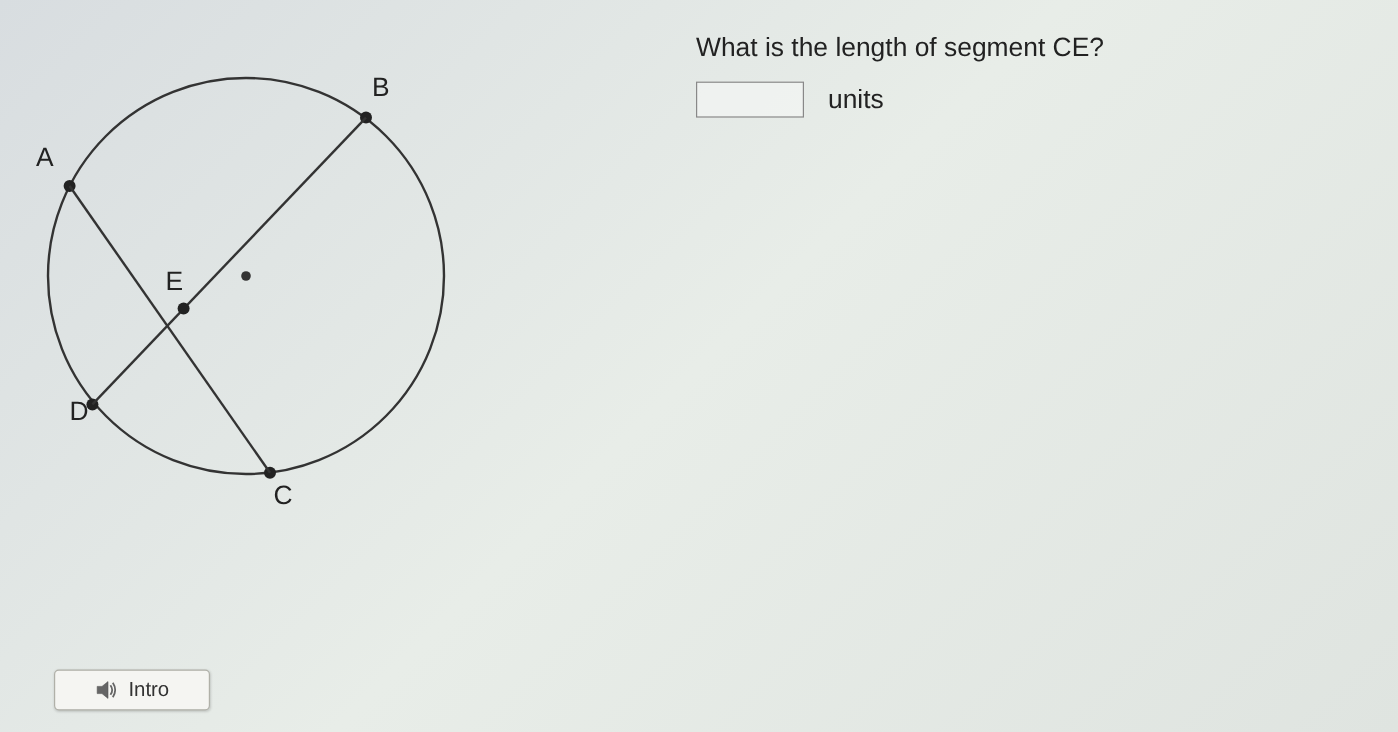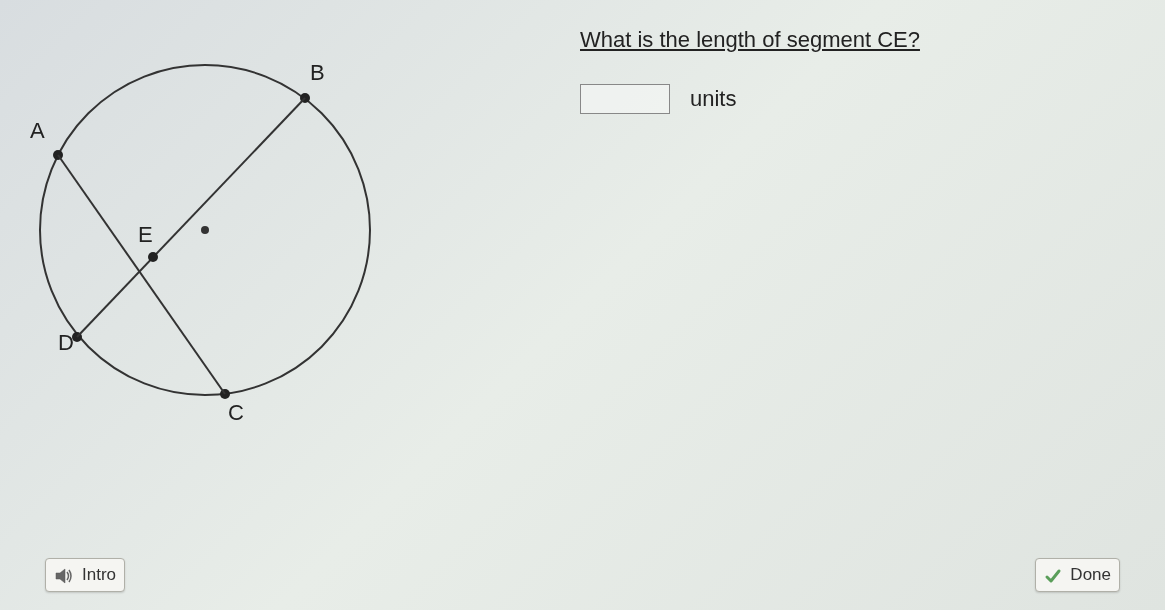--- a/index.html
+++ b/index.html
@@ -27,21 +27,21 @@
       position: absolute;
       top: 25px;
       left: 580px;
       right: 20px;
       font-size: 22px;
       color: #222;
       line-height: 1.4;
     }
     .problem-statement { margin-bottom: 30px; }
     .overline { text-decoration: overline; }
-    .question { margin-bottom: 28px; text-decoration: underline; }
+    .question { margin-bottom: 12px; }
     .answer-line { display: flex; align-items: center; gap: 20px; }
     .answer-input {
       width: 90px;
       height: 30px;
       border: 1px solid #888;
       background: rgba(255,255,255,0.4);
       font-size: 18px;
       padding: 0 6px;
     }
     .footer-bar {
@@ -50,26 +50,26 @@
       left: 0;
       right: 0;
       height: 50px;
       display: flex;
       justify-content: space-between;
       align-items: center;
       padding: 0 45px;
     }
     .btn {
       display: inline-flex;
-      align-items: flex-end;
+      align-items: center;
       gap: 8px;
       background: #f5f5f2;
       border: 1px solid #b0b0a8;
       border-radius: 4px;
-      padding: 6px 8px;
+      padding: 6px 33px;
       font-size: 17px;
       color: #333;
       cursor: pointer;
       box-shadow: 0 1px 2px rgba(0,0,0,0.15);
     }
     .btn .icon { display: inline-flex; }
     .svg-label { font-family: Arial, sans-serif; font-size: 22px; fill: #222; }
   </style>
 </head>
 <body>
@@ -117,23 +117,15 @@
     <button class="btn">
       <span class="icon">
         <svg width="20" height="18" viewBox="0 0 20 18">
           <path d="M2 6 L2 12 L6 12 L11 16 L11 2 L6 6 Z" fill="#666" stroke="#555" stroke-width="0.5"></path>
           <path d="M13 5 Q16 9 13 13" fill="none" stroke="#666" stroke-width="1.5"></path>
           <path d="M15 3 Q19 9 15 15" fill="none" stroke="#666" stroke-width="1.5"></path>
         </svg>
       </span>
       <span>Intro</span>
     </button>
-    <button class="btn">
-      <span class="icon">
-        <svg width="18" height="18" viewBox="0 0 18 18">
-          <path d="M3 10 L7 14 L15 4" fill="none" stroke="#5a9e5a" stroke-width="3" stroke-linecap="round" stroke-linejoin="round"></path>
-        </svg>
-      </span>
-      <span>Done</span>
-    </button>
   </div>
 
 </div>
 
 </body></html>

